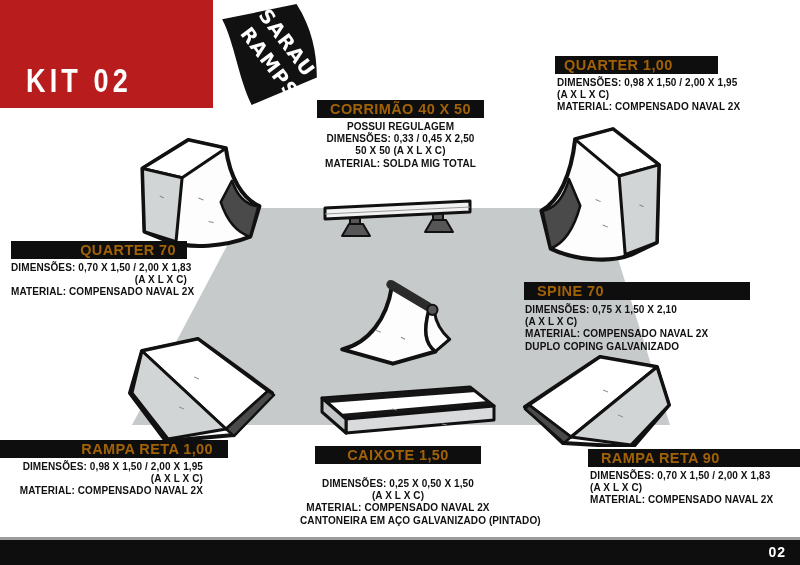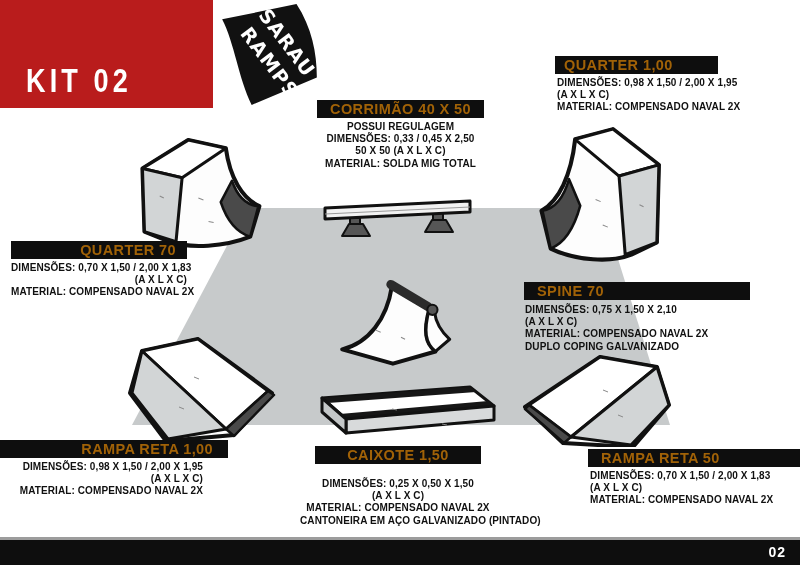--- a/index.html
+++ b/index.html
@@ -171,21 +171,21 @@
 
   <div class="lbl t-center" id="lbl-caixote">
     <div class="lbl-bar t-center">CAIXOTE 1,50</div>
     <div class="lbl-line">DIMENSÕES: 0,25 X 0,50 X 1,50</div>
     <div class="lbl-line">(A X L X C)</div>
     <div class="lbl-line">MATERIAL: COMPENSADO NAVAL 2X</div>
     <div class="lbl-line">CANTONEIRA EM AÇO GALVANIZADO (PINTADO)</div>
   </div>
 
   <div class="lbl t-left" id="lbl-r70">
-    <div class="lbl-bar t-left">RAMPA RETA 50</div>
+    <div class="lbl-bar t-left">RAMPA RETA 90</div>
     <div class="lbl-line">DIMENSÕES: 0,70 X 1,50 / 2,00 X 1,83</div>
     <div class="lbl-line">(A X L X C)</div>
     <div class="lbl-line">MATERIAL: COMPENSADO NAVAL 2X</div>
   </div>
 
   <div class="abs footer">
     <div class="page-num">02</div>
   </div>
 
 </div>

